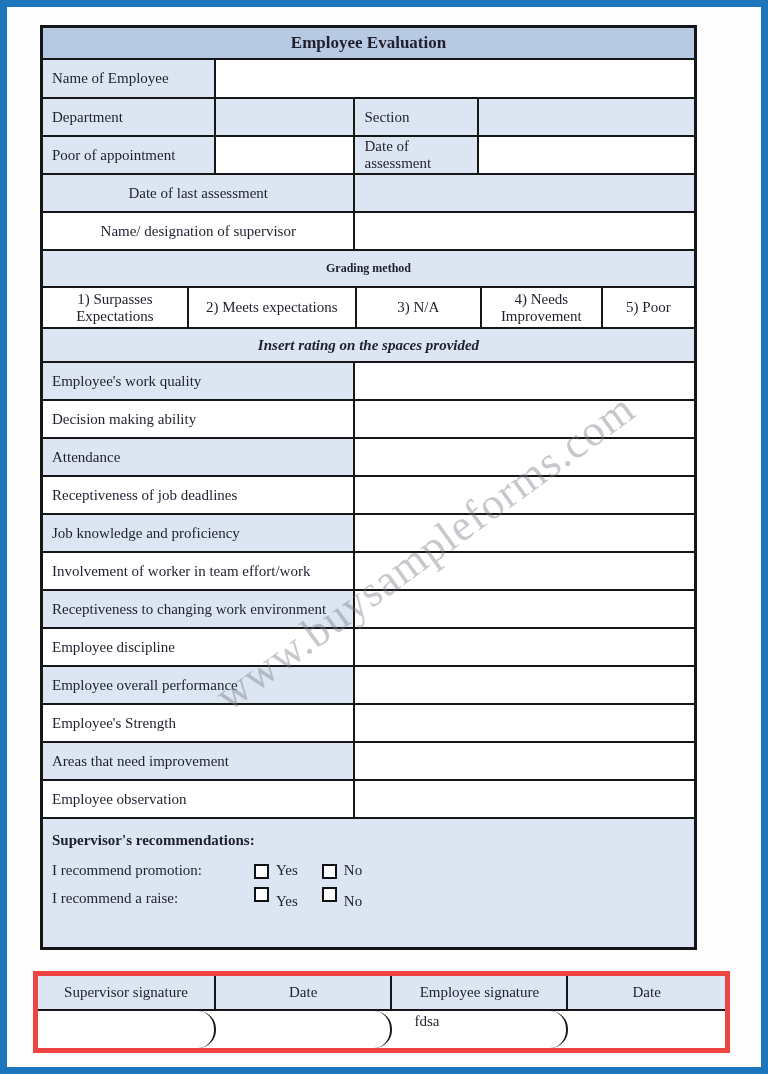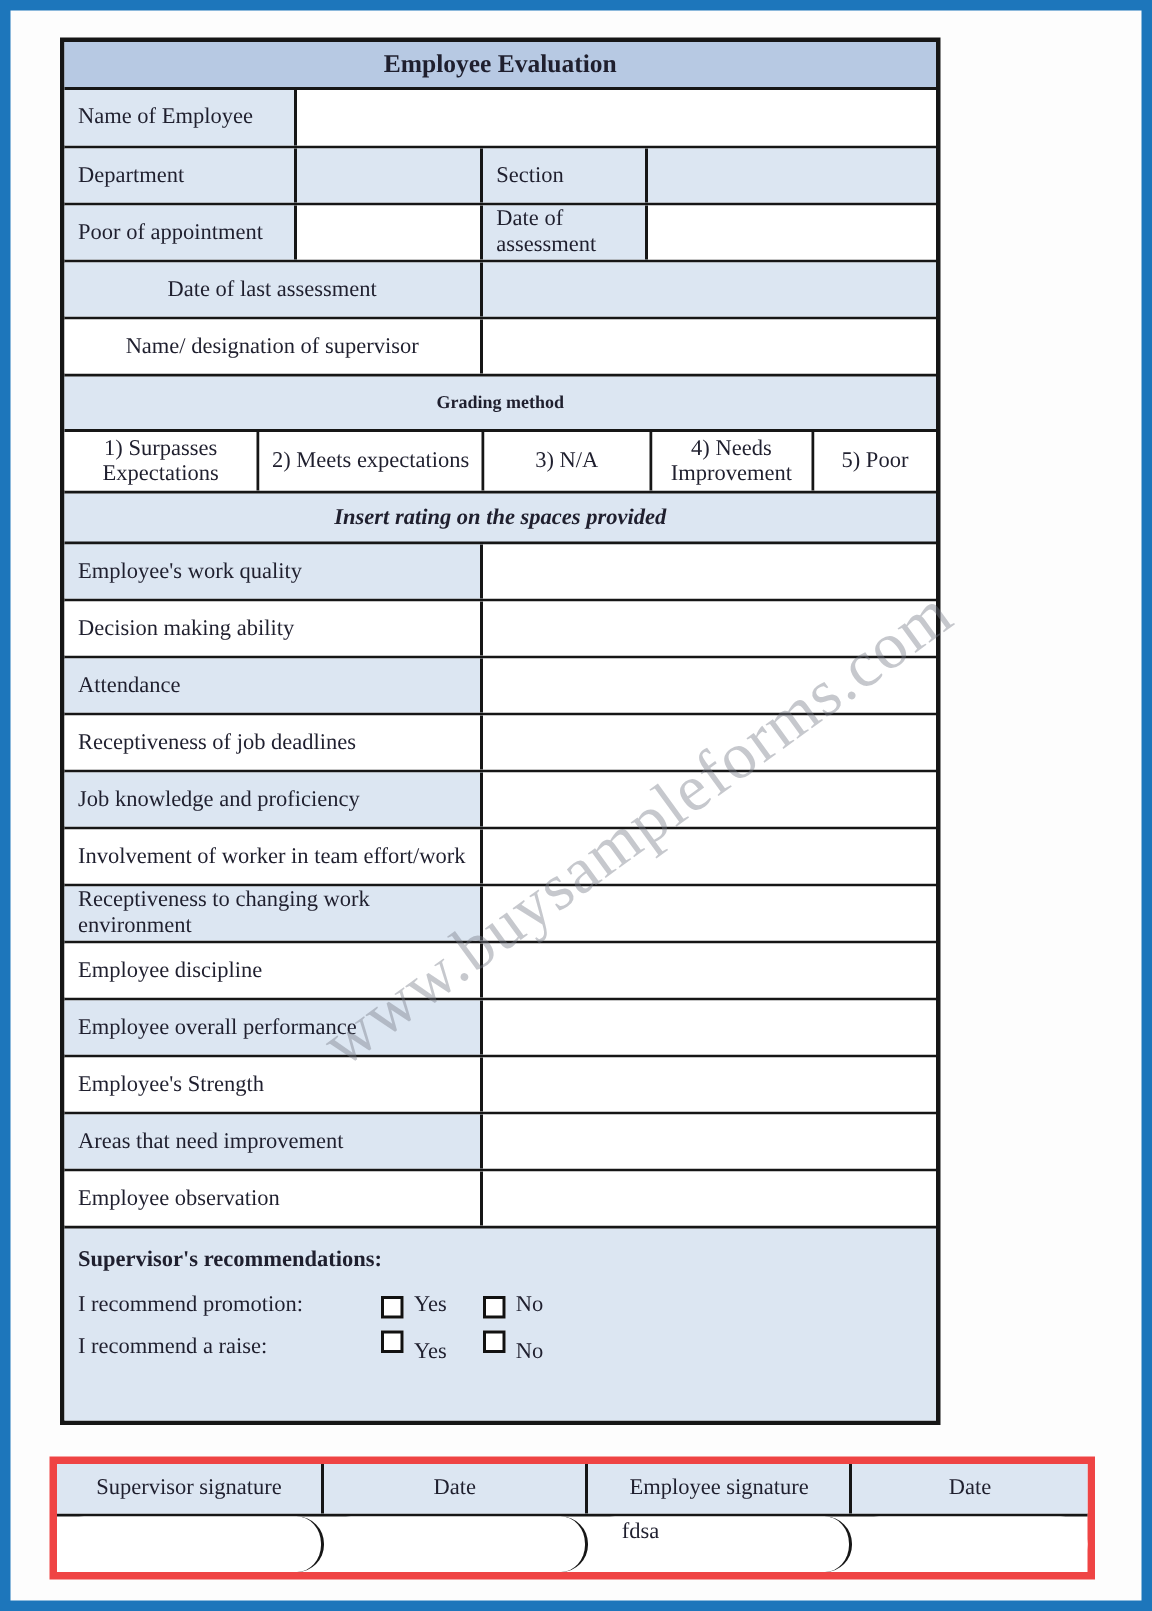--- a/index.html
+++ b/index.html
@@ -21,21 +21,21 @@
     inset: 0;
     border: 7px solid #1d76bb;
     pointer-events: none;
     z-index: 10;
   }
   
   .form {
     position: absolute;
     left: 40px;
     top: 25px;
-    width: 587px;
+    width: 657px;
     border: 3px solid #161616;
     background: #ffffff;
     z-index: 2;
   }
   .row {
     display: grid;
     border-bottom: 2px solid #161616;
     position: relative;
   }
   .row:last-child { border-bottom: none; }

